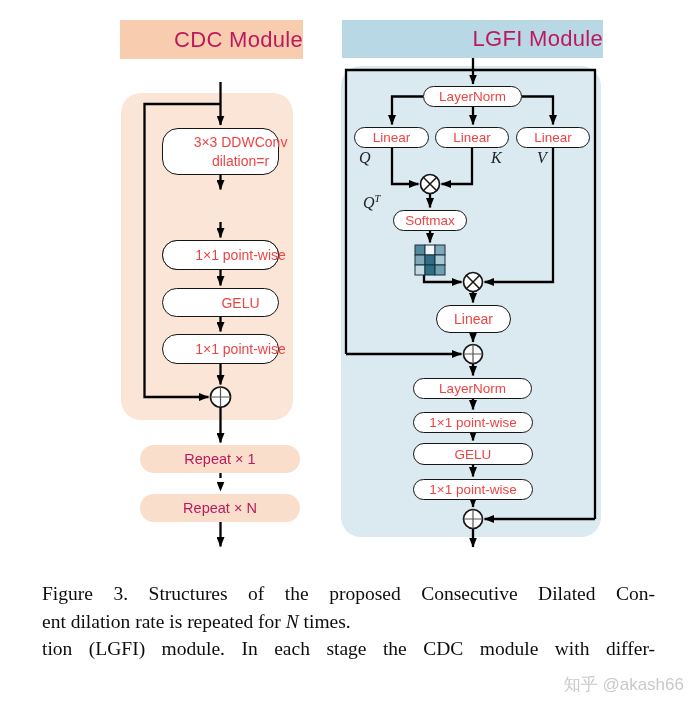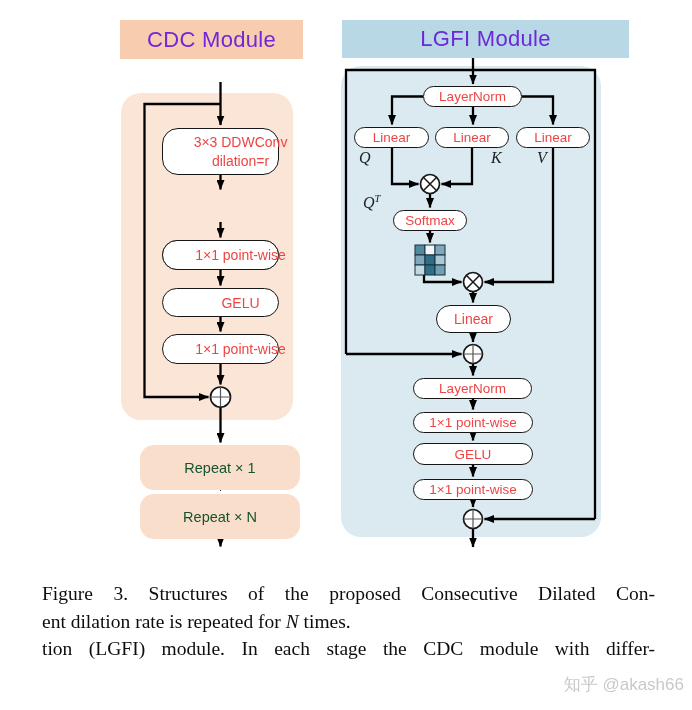--- a/index.html
+++ b/index.html
@@ -1,39 +1,39 @@
 <!DOCTYPE html>
 <html style="--cdc-header-bg: #F8CDAF; --cdc-container-bg: #FAE5D6; --repeat-pill-bg: #F9DFCB; --lgfi-header-bg: #B7D8E4; --lgfi-container-bg: #DBEAF1; --line-color: #000000;"><head>
 <meta charset="utf-8">
 <style>
   html,body{margin:0;padding:0;background:#ffffff;}
   .stage{position:relative;width:692px;height:710px;background:#fff;overflow:hidden;
          font-family:"Liberation Sans",sans-serif;color:#111;}
-  .hdr{position:absolute;display:flex;align-items:center;justify-content:center;
-       font-size:22px;letter-spacing:.3px;color:#6d28d9;z-index:2;}
+  .hdr{position:absolute;display:flex;align-items:center;justify-content:flex-end;
+       font-size:22px;letter-spacing:.3px;color:#be185d;z-index:2;}
   .cdc-hdr{left:120px;top:20px;width:183px;height:39px;background:var(--cdc-header-bg);}
-  .lgfi-hdr{left:342px;top:20px;width:287px;height:38px;background:var(--lgfi-header-bg);}
+  .lgfi-hdr{left:342px;top:20px;width:261px;height:38px;background:var(--lgfi-header-bg);}
   .cdc-container{position:absolute;left:121px;top:93px;width:172px;height:327px;
                  background:var(--cdc-container-bg);border-radius:20px;z-index:1;}
   .lgfi-container{position:absolute;left:341px;top:66px;width:260px;height:471px;
                   background:var(--lgfi-container-bg);border-radius:20px;z-index:1;}
   svg.wires{position:absolute;left:0;top:0;z-index:3;}
   .node{position:absolute;z-index:4;display:flex;align-items:center;justify-content:center;
         background:#fff;border:1.6px solid #161616;box-sizing:border-box;color:#ef4444;
         font-size:14px;white-space:nowrap;}
   
   .cnode{left:162px;width:117px;border-radius:15px;padding-left:40px;}
   .n-conv{top:128px;height:47px;flex-direction:column;line-height:1.3;border-radius:16px;}
   .n-bn{top:192px;height:30px;margin-top:48px;}
   .n-cpw1{top:240px;height:30px;}
   .n-cgelu{top:288px;height:29px;}
   .n-cpw2{top:334px;height:30px;}
-  .repeat{position:absolute;left:140px;width:160px;height:45px;border-radius:14px;
+  .repeat{position:absolute;left:140px;width:160px;height:28px;border-radius:14px;
           background:var(--repeat-pill-bg);display:flex;align-items:center;justify-content:center;
-          font-size:14.5px;color:#14532d;z-index:4;}
+          font-size:14.5px;color:#be185d;z-index:4;}
   .r1{top:445px;} .rn{top:494px;}
   
   .lnode{border-radius:11px;font-size:13.5px;}
   .n-ln1{left:423px;top:86px;width:99px;height:21px;}
   .n-lq{left:354px;top:127px;width:75px;height:21px;}
   .n-lk{left:435px;top:127px;width:74px;height:21px;}
   .n-lv{left:516px;top:127px;width:74px;height:21px;}
   .n-sm{left:393px;top:210px;width:74px;height:21px;}
   .n-lo{left:436px;top:305px;width:75px;height:28px;border-radius:14px;font-size:14px;}
   .n-ln2{left:413px;top:378px;width:119px;height:21px;}

